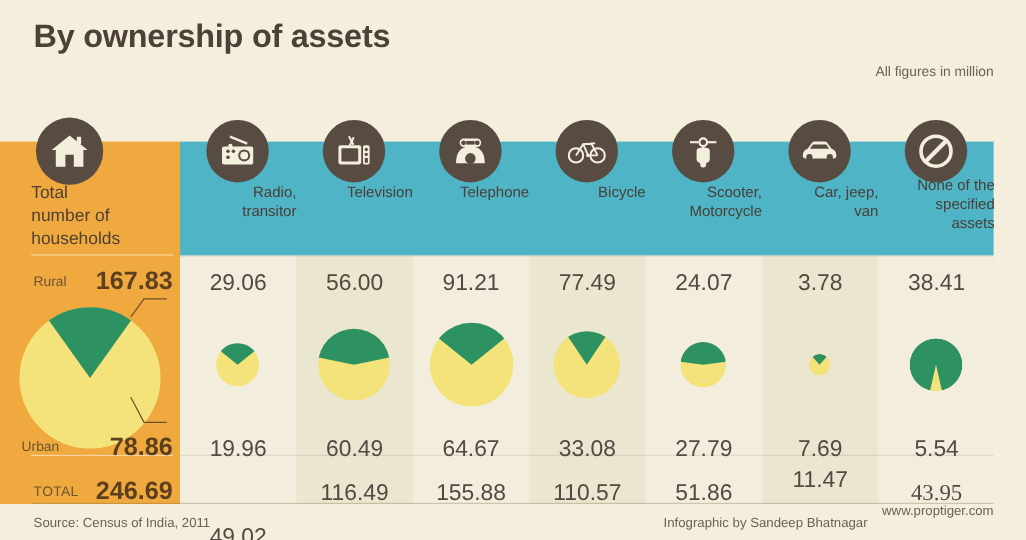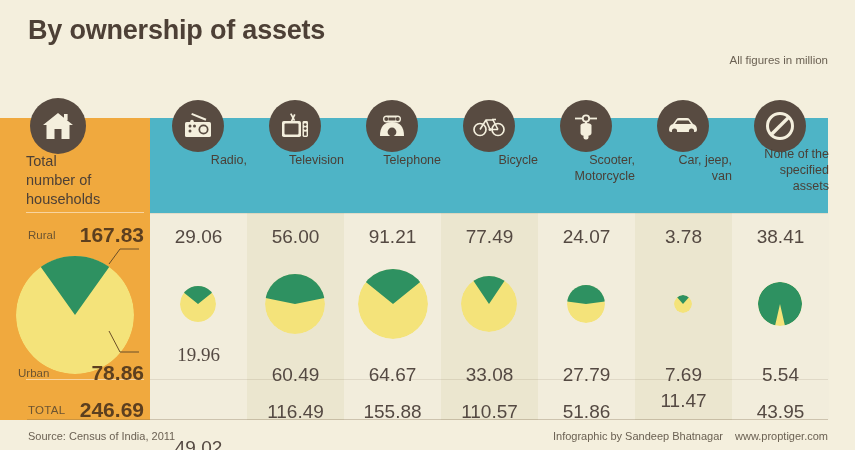--- a/index.html
+++ b/index.html
@@ -94,21 +94,21 @@
     position:absolute;left:27px;top:419px;width:801px;height:1px;
     background:rgba(120,100,70,.3);
   }
   .src{
     position:absolute;left:28px;top:430px;font-size:11px;color:#6b6153;
   }
   .credit{
     position:absolute;right:132px;top:430px;font-size:11px;color:#6b6153;
   }
   .site{
-    position:absolute;right:27px;top:430px;font-size:11px;color:#6b6153;
+    position:absolute;right:27px;top:420px;font-size:11px;color:#6b6153;
   }
 </style>
 </head>
 <body>
 
 <div id="root">
 
   <div class="hdr">
     <div class="title">By ownership of assets</div>
   </div>
@@ -208,20 +208,21 @@
   </div>
 
   <div class="total-head">
     <div>Total</div>
     <div>number of</div>
     <div>households</div>
   </div>
 
   <div class="col-head" style="left:150px;width:97px;">
     <div>Radio,</div>
+    <div>transitor</div>
   </div>
   <div class="col-head" style="left:247px;width:97px;">
     <div>Television</div>
   </div>
   <div class="col-head" style="left:344px;width:97px;">
     <div>Telephone</div>
   </div>
   <div class="col-head" style="left:441px;width:97px;">
     <div>Bicycle</div>
   </div>
@@ -298,37 +299,37 @@
   <svg class="leader" style="left:108px;top:243px;" width="32" height="22" viewBox="0 0 32 22">
     <path d="M1 21 L12 6 L31 6" fill="none" stroke="#6b4f28" stroke-width="1"></path>
   </svg>
   <svg class="leader" style="left:108px;top:330px;" width="32" height="28" viewBox="0 0 32 28">
     <path d="M1 1 L12 22 L31 22" fill="none" stroke="#6b4f28" stroke-width="1"></path>
   </svg>
 
   <div class="lbl-side" style="left:18px;top:367px;">Urban</div>
   <div class="big-num" style="left:56px;top:361px;width:88px;">78.86</div>
 
-  <div class="num" style="left:150px;top:344px;width:97px;font-family:Liberation Serif, serif;">19.96</div>
+  <div class="num" style="left:150px;top:364px;width:97px;">19.96</div>
   <div class="num" style="left:247px;top:364px;width:97px;">60.49</div>
   <div class="num" style="left:344px;top:364px;width:97px;">64.67</div>
   <div class="num" style="left:441px;top:364px;width:97px;">33.08</div>
   <div class="num" style="left:538px;top:364px;width:97px;">27.79</div>
   <div class="num" style="left:635px;top:364px;width:97px;">7.69</div>
   <div class="num" style="left:732px;top:364px;width:97px;">5.54</div>
 
   <div class="lbl-side" style="left:28px;top:404px;letter-spacing:.3px;">TOTAL</div>
   <div class="big-num" style="left:56px;top:398px;width:88px;">246.69</div>
 
   <div class="num total-row" style="left:150px;top:401px;width:97px;margin-top:36px;">49.02</div>
   <div class="num total-row" style="left:247px;top:401px;width:97px;">116.49</div>
   <div class="num total-row" style="left:344px;top:401px;width:97px;">155.88</div>
   <div class="num total-row" style="left:441px;top:401px;width:97px;">110.57</div>
   <div class="num total-row" style="left:538px;top:401px;width:97px;">51.86</div>
   <div class="num total-row" style="left:635px;top:390px;width:97px;">11.47</div>
-  <div class="num total-row" style="left:732px;top:401px;width:97px;">43.95</div>
+  <div class="num total-row" style="left:732px;top:401px;width:97px;font-family:Liberation Serif, serif;">43.95</div>
 
   <div class="foot-rule"></div>
   <div class="src">Source: Census of India, 2011</div>
   <div class="credit">Infographic by Sandeep Bhatnagar</div>
   <div class="site">www.proptiger.com</div>
 
 </div>
 
 </body></html>

